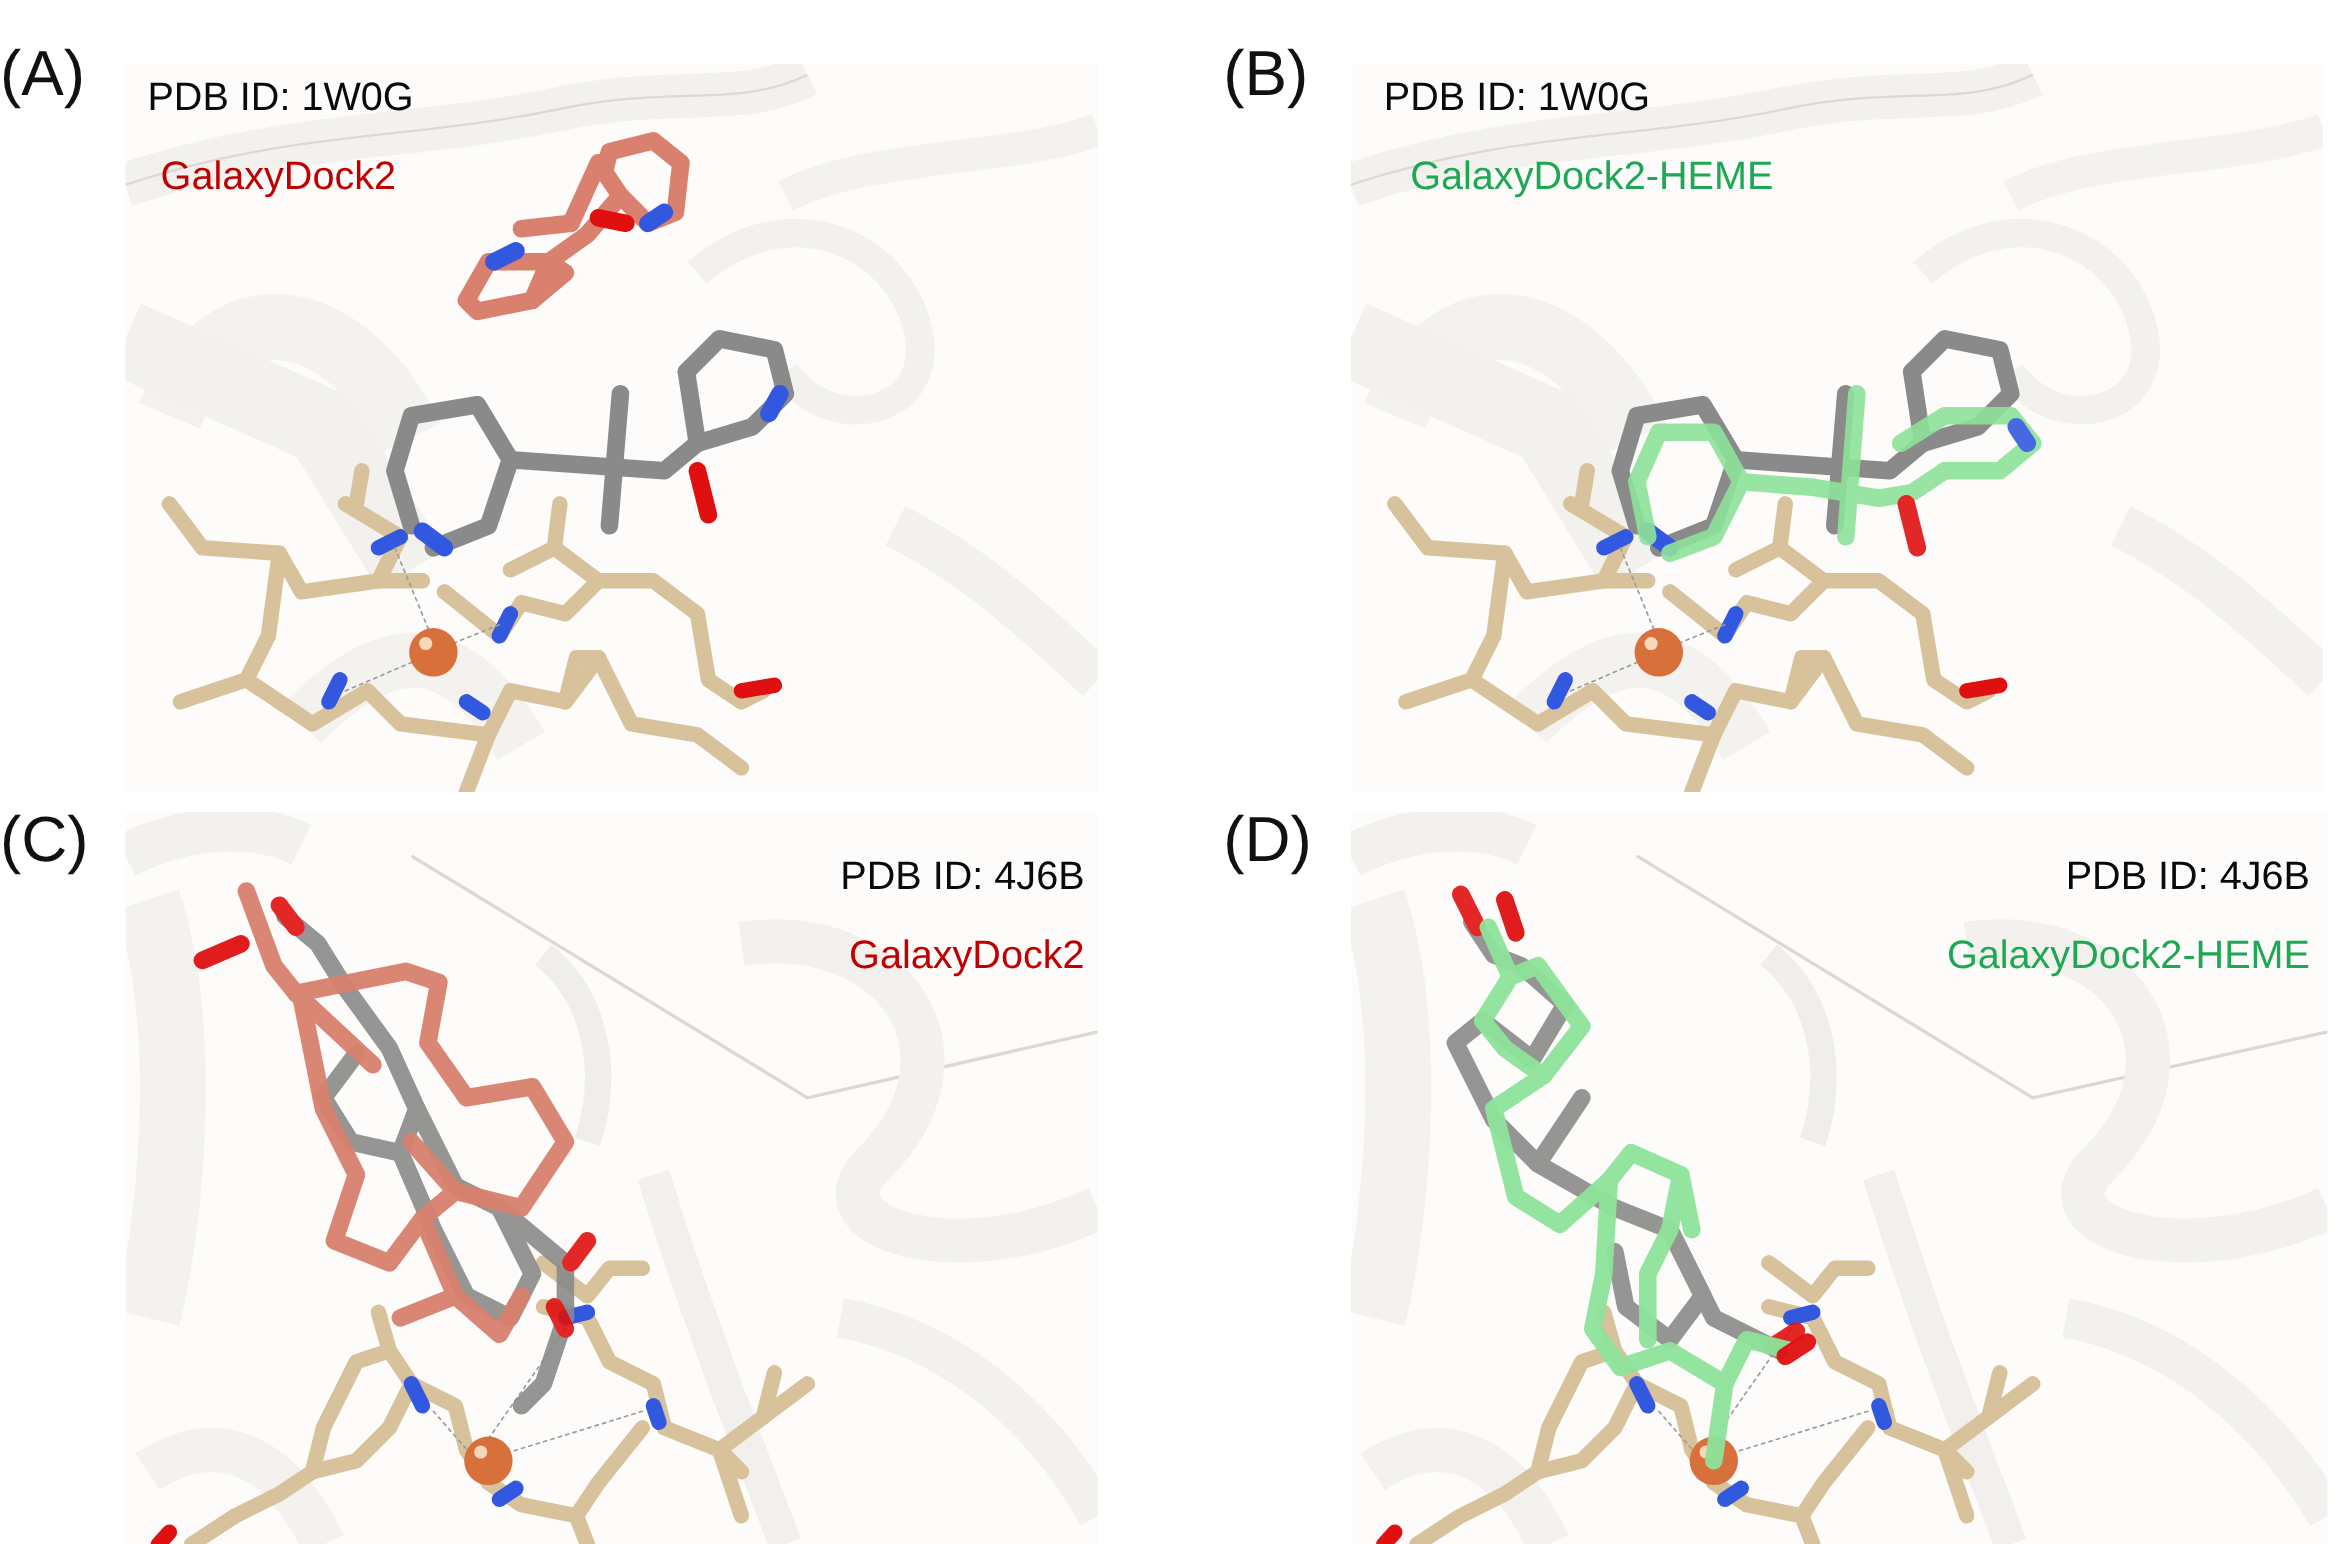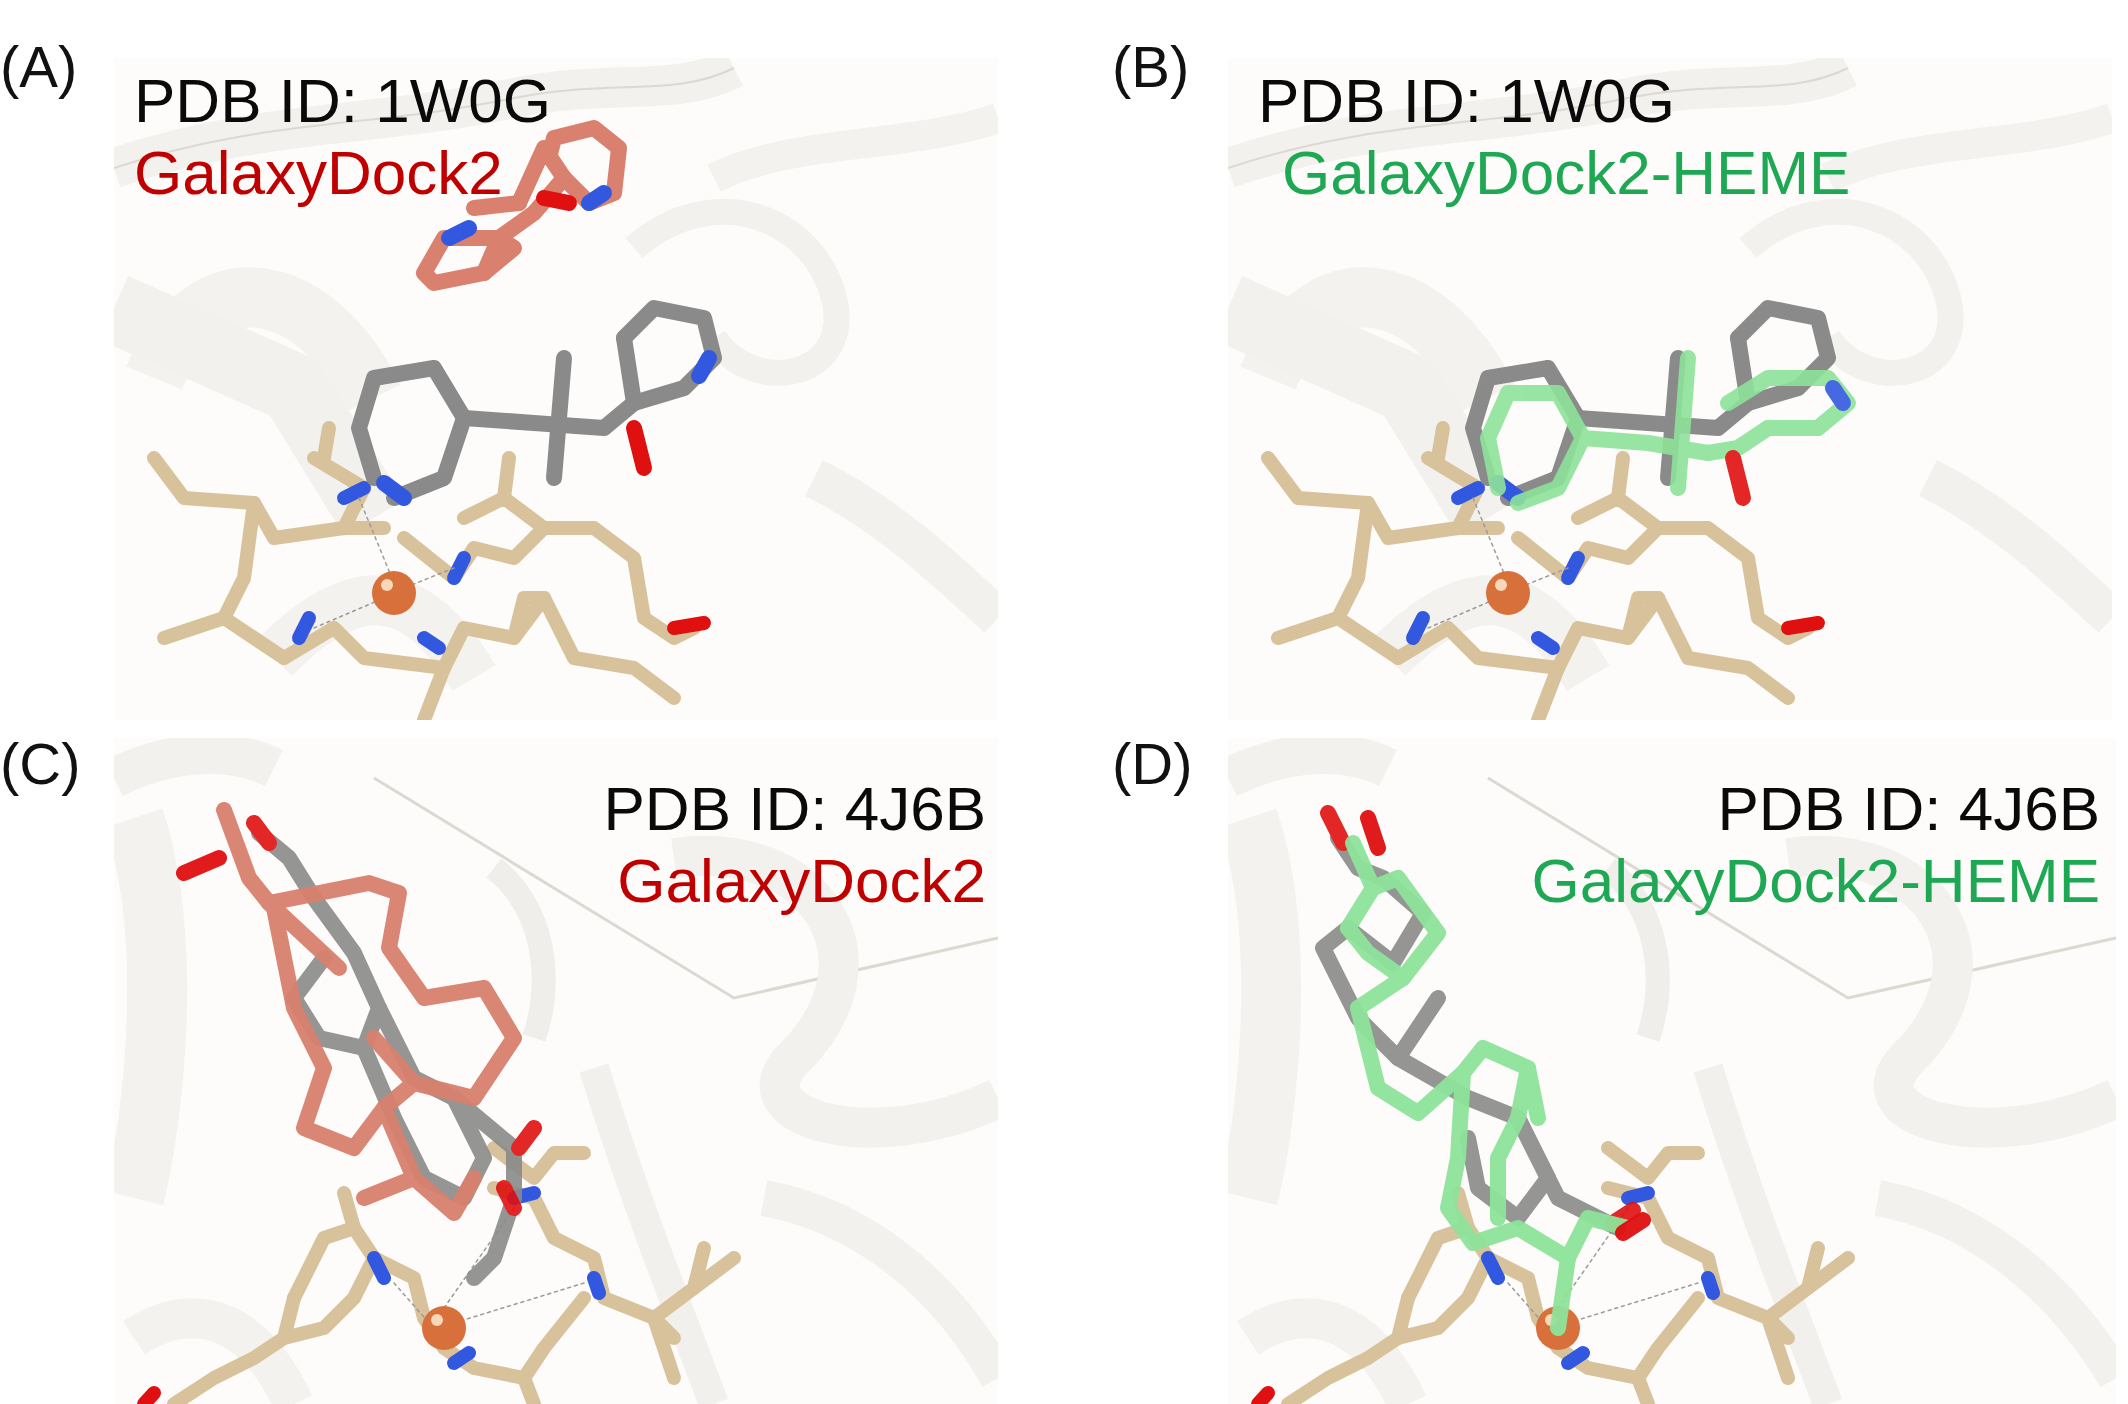--- a/index.html
+++ b/index.html
@@ -1,23 +1,23 @@
 <!DOCTYPE html>
 <html><head>
 <meta charset="utf-8">
 <style>
   html, body { margin: 0; padding: 0; background: #ffffff; }
   body { width: 2128px; height: 1404px; position: relative; overflow: hidden;
          font-family: "Liberation Sans", sans-serif; }
   .panel-letter { position: absolute; font-size: 58px; color: #111; line-height: 1; }
   .panel { position: absolute; overflow: hidden; background: #fdfcfa; }
   .panel svg { position: absolute; left: 0; top: 0; }
-  .lbl { position: absolute; font-size: 62px; line-height: 1; white-space: nowrap; }
+  .lbl { position: absolute; font-size: 36px; line-height: 1; white-space: nowrap; }
   .lbl.pdb { color: #0a0a0a; }
-  .lbl.gd2 { color: #c00000; }
+  .lbl.gd2 { color: #c00000; margin-left: 12px; }
   .lbl.heme { color: #1fa854; margin-left: 24px; }
   .right { text-align: right; }
 </style>
 </head>
 <body>
 
 <div class="panel-letter" style="left:0px;top:38px;">(A)</div>
 <div class="panel-letter" style="left:1112px;top:38px;">(B)</div>
 <div class="panel-letter" style="left:0px;top:735px;">(C)</div>
 <div class="panel-letter" style="left:1112px;top:735px;">(D)</div>

